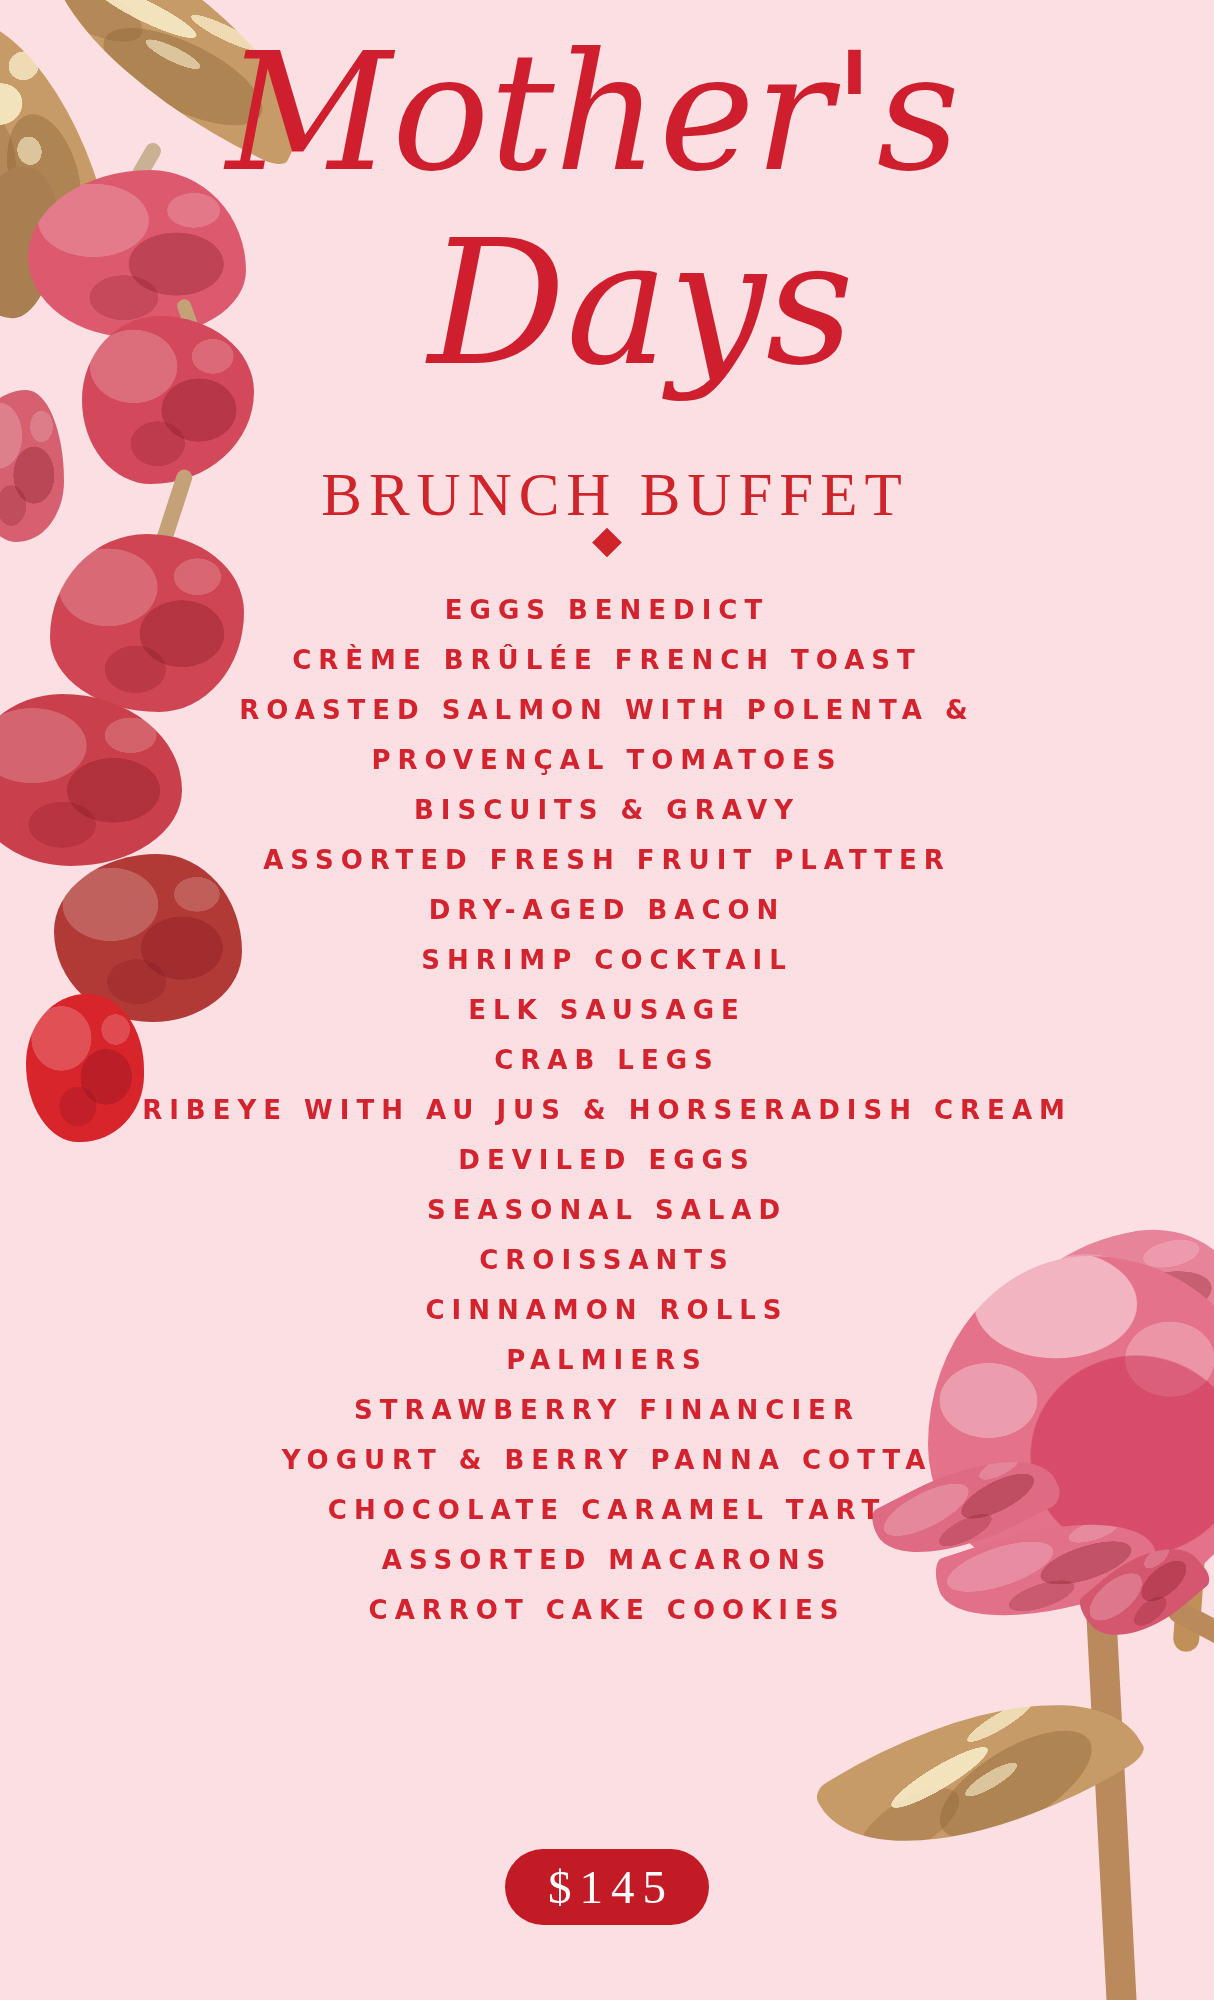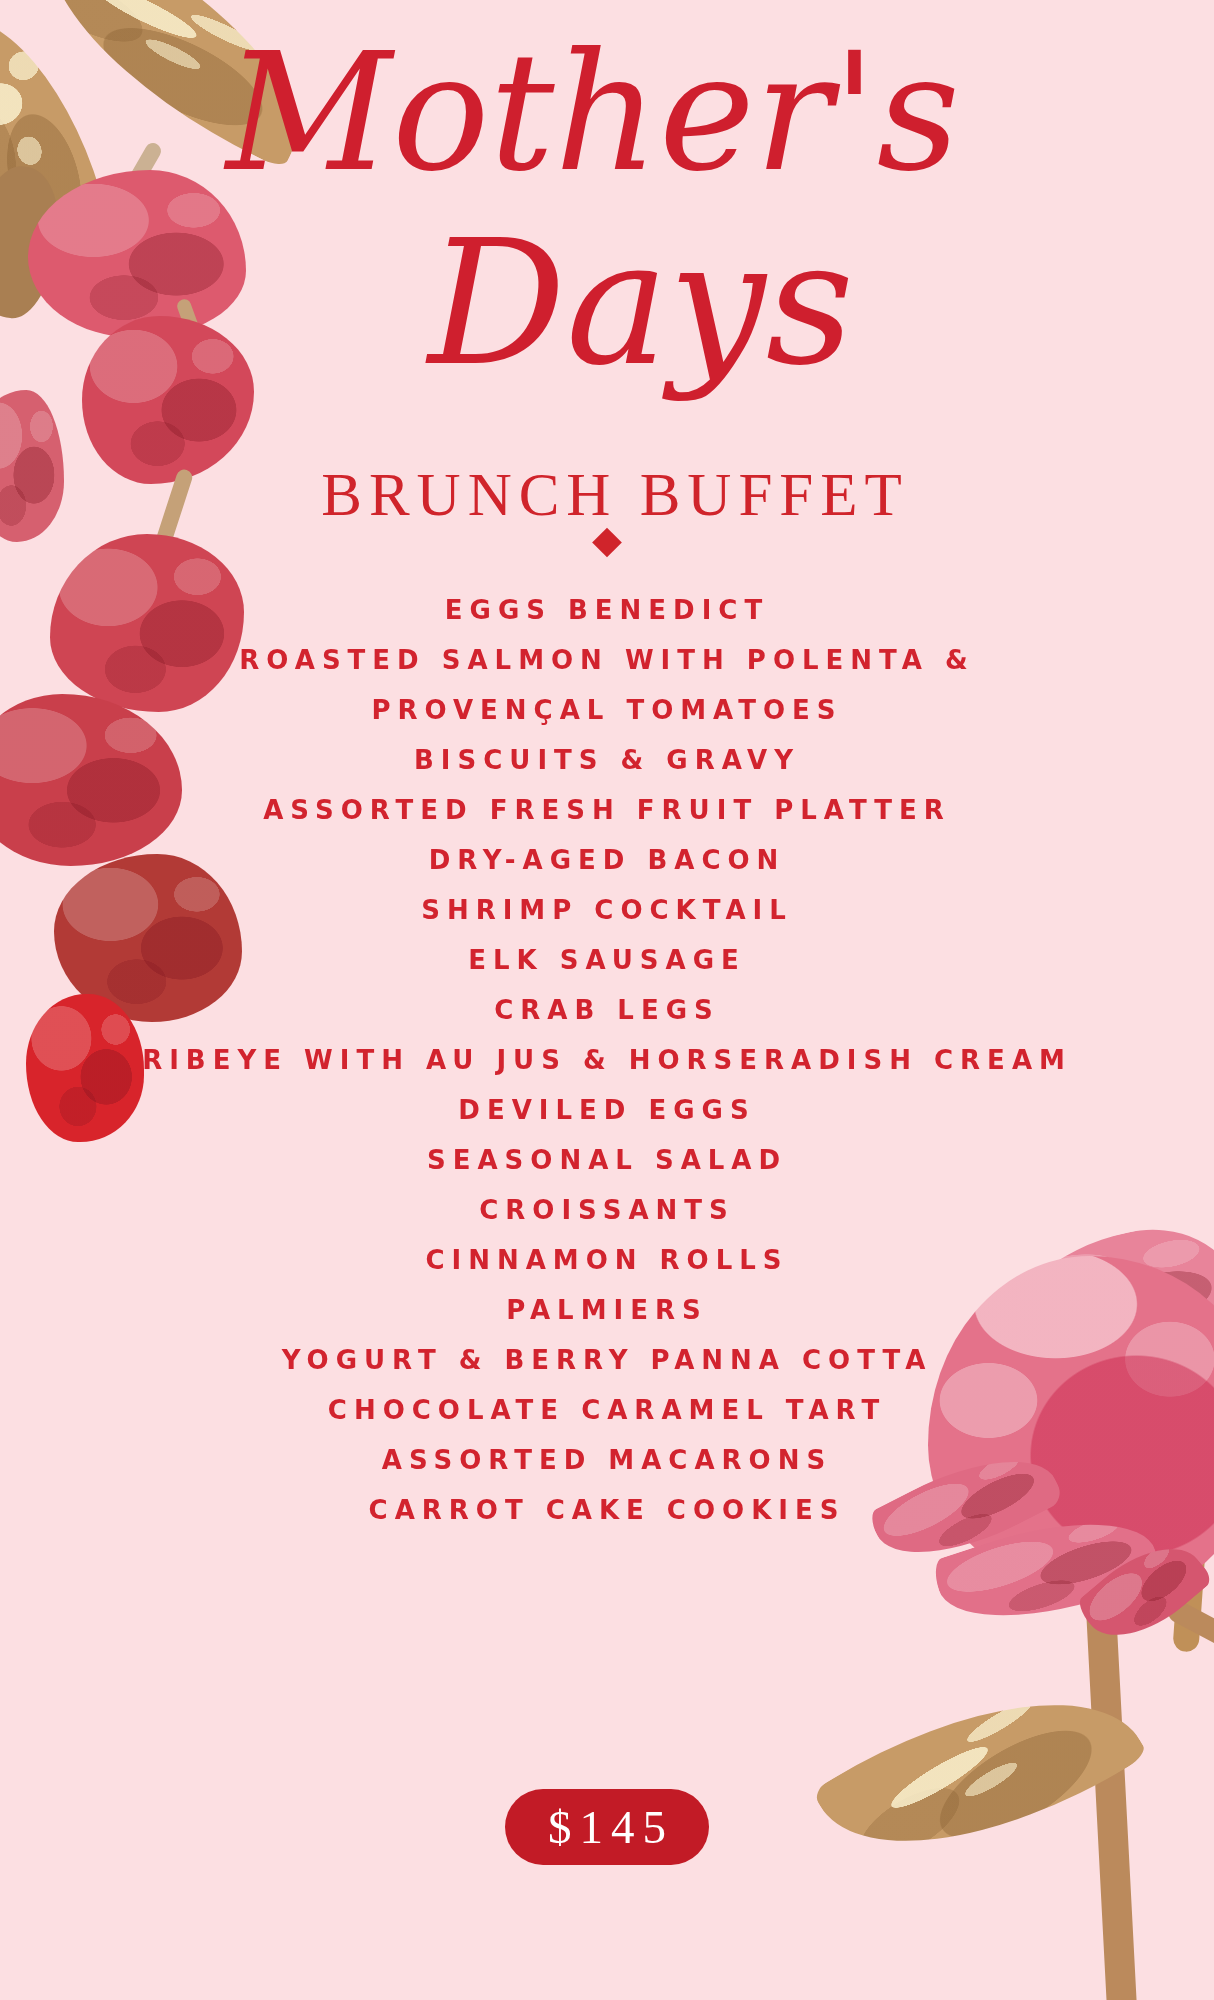--- a/index.html
+++ b/index.html
@@ -36,21 +36,21 @@
     width:960px;margin:0;padding:0;list-style:none;text-align:center;
   }
   .menu-item{
     font-family:"DejaVu Sans",sans-serif;font-weight:700;
     font-size:26px;line-height:50px;letter-spacing:7px;
     color:var(--red-text,#d2232e);
   }
 
   
   .price-pill{
-    position:absolute;top:1789px;left:50%;transform:translateX(-50%);
+    position:absolute;top:1849px;left:50%;transform:translateX(-50%);
     width:204px;height:76px;border-radius:38px;
     background:var(--red-pill,#c21b26);
     display:flex;align-items:center;justify-content:center;
   }
   .price-pill span{
     font-family:"Liberation Serif",serif;font-weight:400;
     color:var(--pill-text,#ffffff);font-size:47px;letter-spacing:8px;
     padding-left:8px;
   }
 
@@ -153,33 +153,35 @@
 <div class="decor leaf leaf-bottom"></div>
 
 <div class="content">
   <div class="script script-1">Mother's</div>
   <div class="script script-2">Days</div>
   <h1 class="subtitle">BRUNCH BUFFET</h1>
   <div class="diamond"></div>
 
   <ul class="menu">
       <li class="menu-item">EGGS BENEDICT</li>
+      <li class="menu-item">CRÈME BRÛLÉE FRENCH TOAST</li>
       <li class="menu-item">ROASTED SALMON WITH POLENTA &amp; PROVENÇAL TOMATOES</li>
       <li class="menu-item">BISCUITS &amp; GRAVY</li>
       <li class="menu-item">ASSORTED FRESH FRUIT PLATTER</li>
       <li class="menu-item">DRY-AGED BACON</li>
       <li class="menu-item">SHRIMP COCKTAIL</li>
       <li class="menu-item">ELK SAUSAGE</li>
       <li class="menu-item">CRAB LEGS</li>
       <li class="menu-item">RIBEYE WITH AU JUS &amp; HORSERADISH CREAM</li>
       <li class="menu-item">DEVILED EGGS</li>
       <li class="menu-item">SEASONAL SALAD</li>
       <li class="menu-item">CROISSANTS</li>
       <li class="menu-item">CINNAMON ROLLS</li>
       <li class="menu-item">PALMIERS</li>
+      <li class="menu-item">STRAWBERRY FINANCIER</li>
       <li class="menu-item">YOGURT &amp; BERRY PANNA COTTA</li>
       <li class="menu-item">CHOCOLATE CARAMEL TART</li>
       <li class="menu-item">ASSORTED MACARONS</li>
       <li class="menu-item">CARROT CAKE COOKIES</li>
     </ul>
 
   <div class="price-pill">
     <span>$145</span>
   </div>
 </div>

